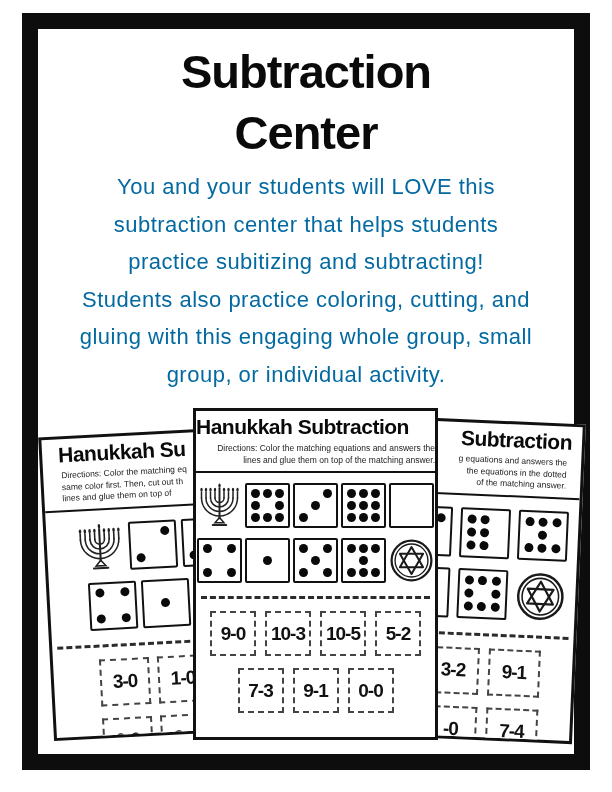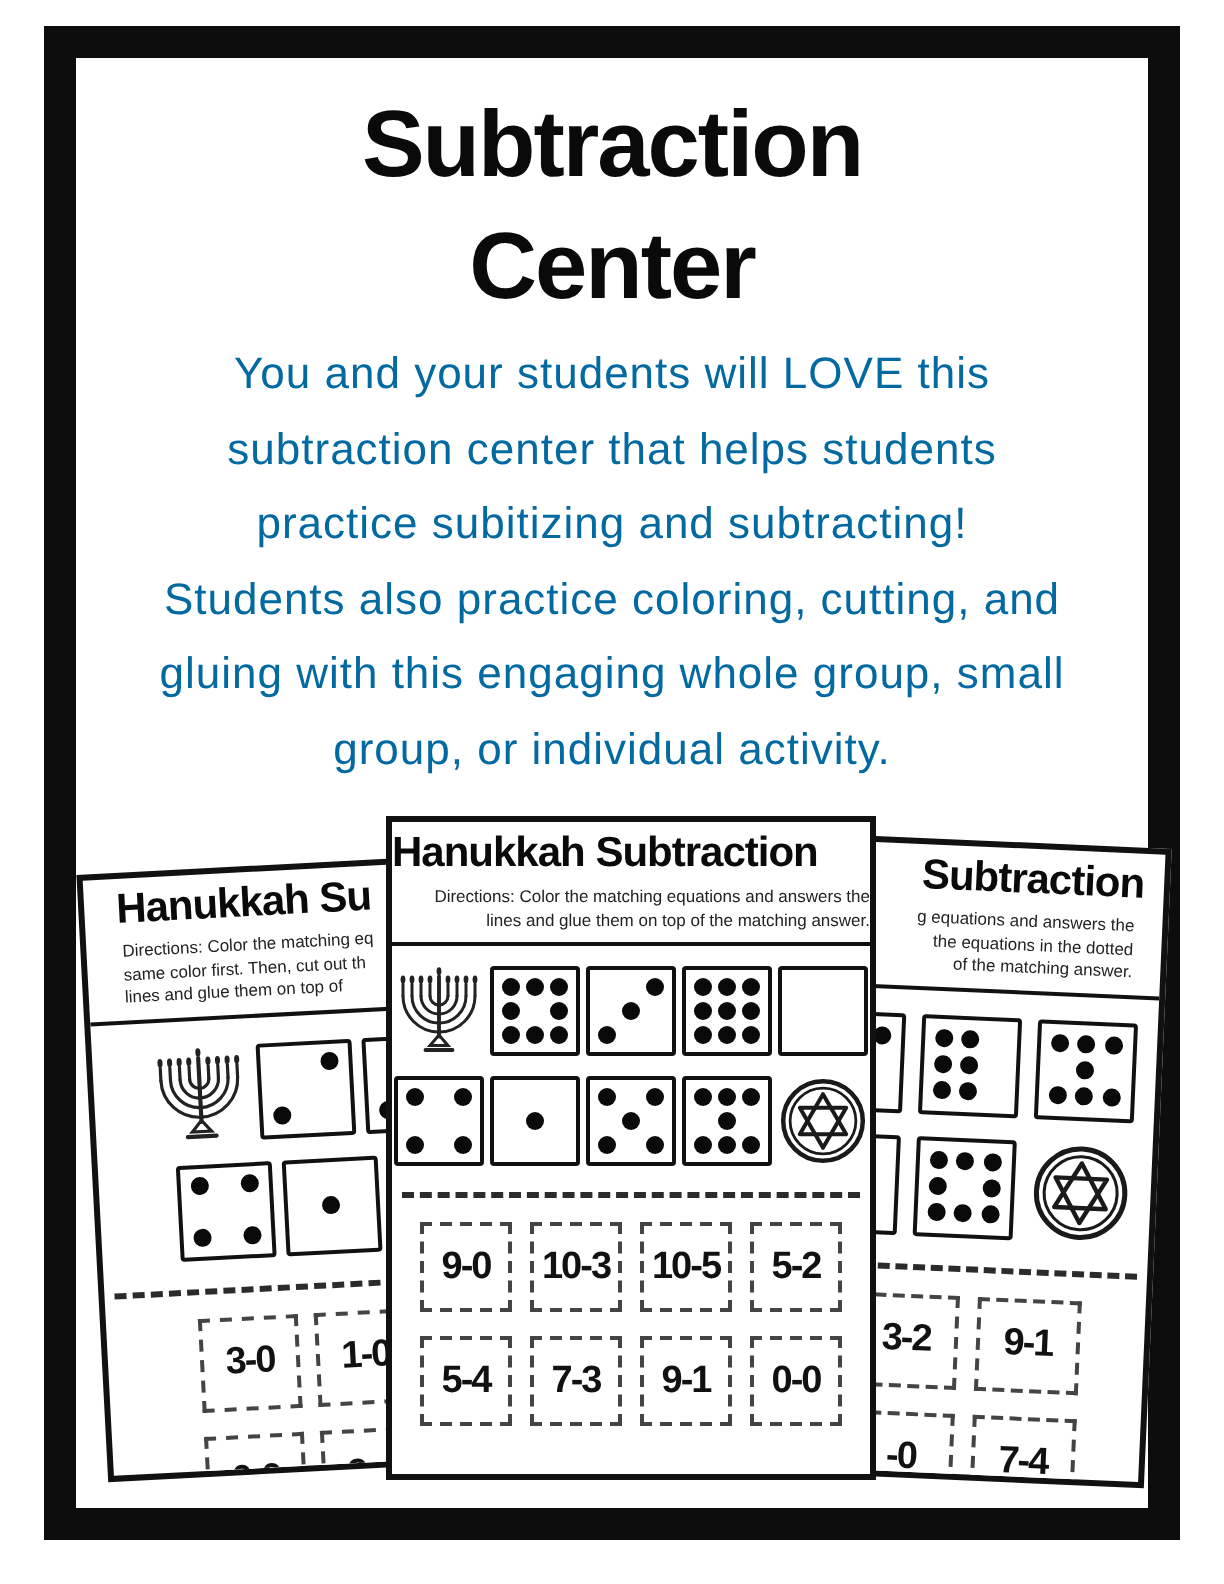--- a/index.html
+++ b/index.html
@@ -405,20 +405,19 @@
       </div>
     <div class="s-dash"></div>
     <div class="eqs">
         <div class="eq-row">
           <div class="eq-box">9-0</div>
           <div class="eq-box">10-3</div>
           <div class="eq-box">10-5</div>
           <div class="eq-box">5-2</div>
         </div>
         <div class="eq-row">
-          <div class="eq-box">5-4</div>
           <div class="eq-box">7-3</div>
           <div class="eq-box">9-1</div>
           <div class="eq-box">0-0</div>
         </div>
       </div>
   </div>
 </div>
 
 </body></html>

